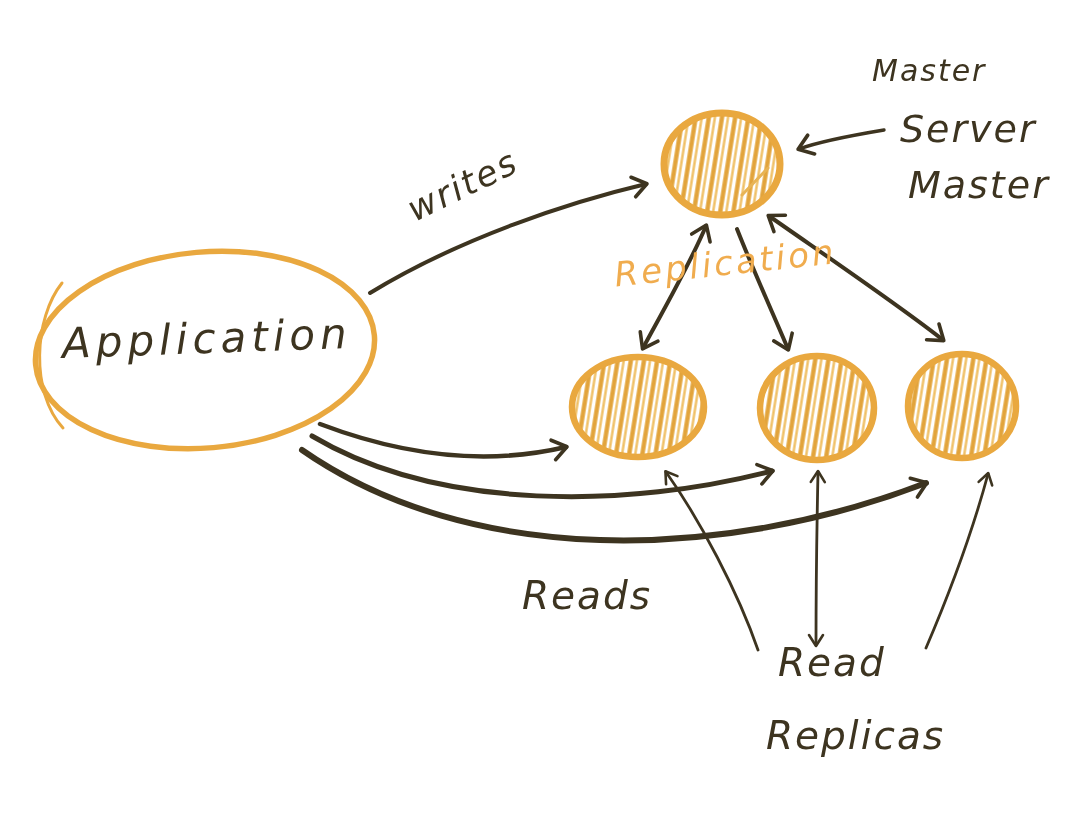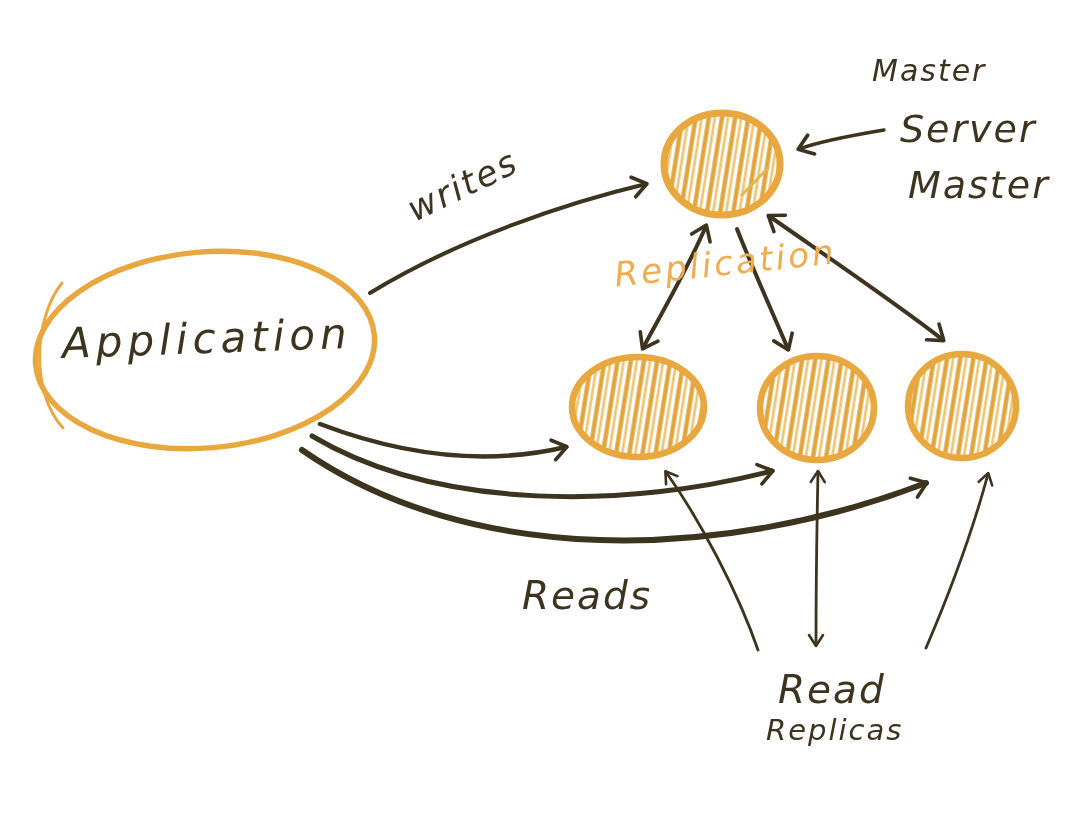--- a/index.html
+++ b/index.html
@@ -20,22 +20,22 @@
     letter-spacing: 2px;
     line-height: 1;
   }
   .lbl-application { left: 62px;  top: 318px; font-size: 42px; letter-spacing: 5px; transform: rotate(-2deg); }
   .lbl-master      { left: 872px; top: 56px;  font-size: 30px; }
   .lbl-cache       { left: 900px; top: 110px; font-size: 38px; }
   .lbl-server      { left: 908px; top: 166px; font-size: 38px; }
   .lbl-writes      { left: 402px; top: 196px; font-size: 35px; transform: rotate(-26deg); transform-origin: left top; }
   .lbl-replication { left: 614px; top: 246px; font-size: 34px; color: #F0AC4E; letter-spacing: 3px; transform: rotate(-6deg); }
   .lbl-reads       { left: 522px; top: 576px; font-size: 39px; }
-  .lbl-read        { left: 778px; top: 670px; font-size: 39px; }
-  .lbl-replicas    { left: 766px; top: 716px; font-size: 29px; }
+  .lbl-read        { left: 778px; top: 643px; font-size: 39px; }
+  .lbl-replicas    { left: 766px; top: 716px; font-size: 39px; }
 </style>
 </head>
 <body>
 
 <div class="stage">
 
   <svg class="layer" width="1070" height="814" viewBox="0 0 1070 814">
     <defs>
 
       <pattern id="scr" patternUnits="userSpaceOnUse" width="13" height="13" patternTransform="rotate(9)">

